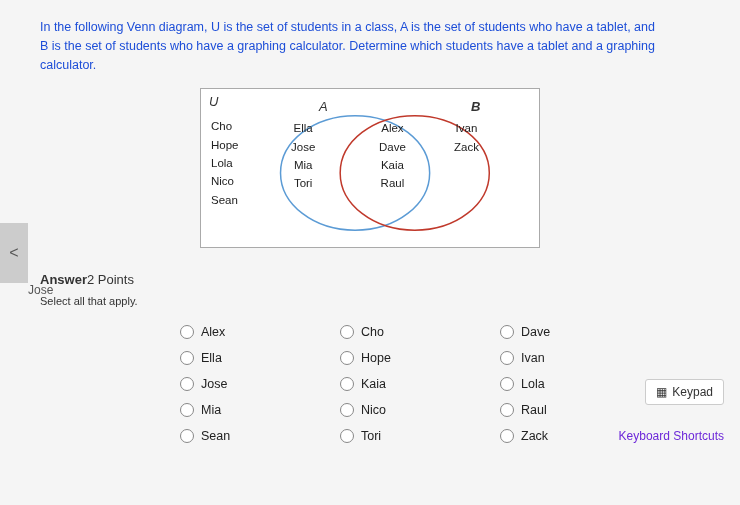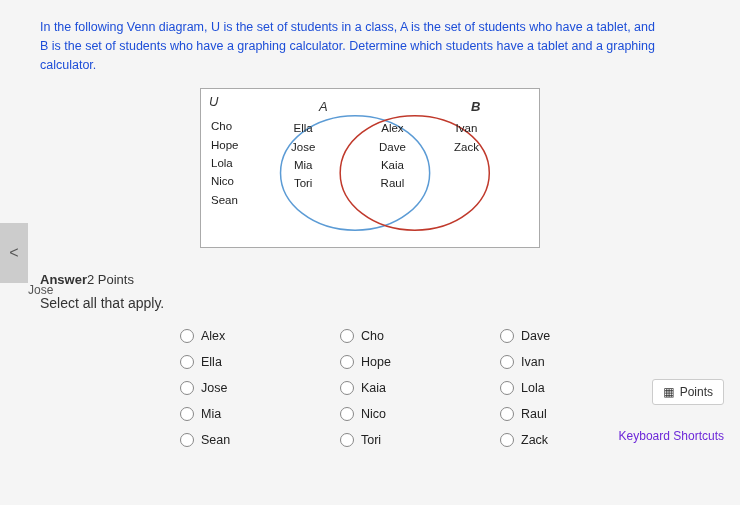--- a/index.html
+++ b/index.html
@@ -153,21 +153,21 @@
       color: #333;
       margin-bottom: 4px;
     }
 
     .answer-points {
       font-size: 13px;
       color: #333;
     }
 
     .select-label {
-      font-size: 14px;
+      font-size: 11px;
       color: #333;
       margin-bottom: 12px;
     }
 
     .options-grid {
       display: grid;
       grid-template-columns: repeat(3, 130px);
       grid-template-rows: repeat(5, 26px);
       gap: 0 30px;
       margin-left: 140px;
@@ -348,20 +348,20 @@
         </div>
         <div class="option-item">
           <div class="option-checkbox"></div>
           <span>Zack</span>
         </div>
       </div>
   </div>
 
   <button class="keypad-btn">
     <span>▦</span>
-    <span>Points</span>
+    <span>Keypad</span>
   </button>
 
   <button class="keyboard-shortcuts-btn">
     <span>Keyboard Shortcuts</span>
   </button>
 
 </div>
 
 </body></html>

